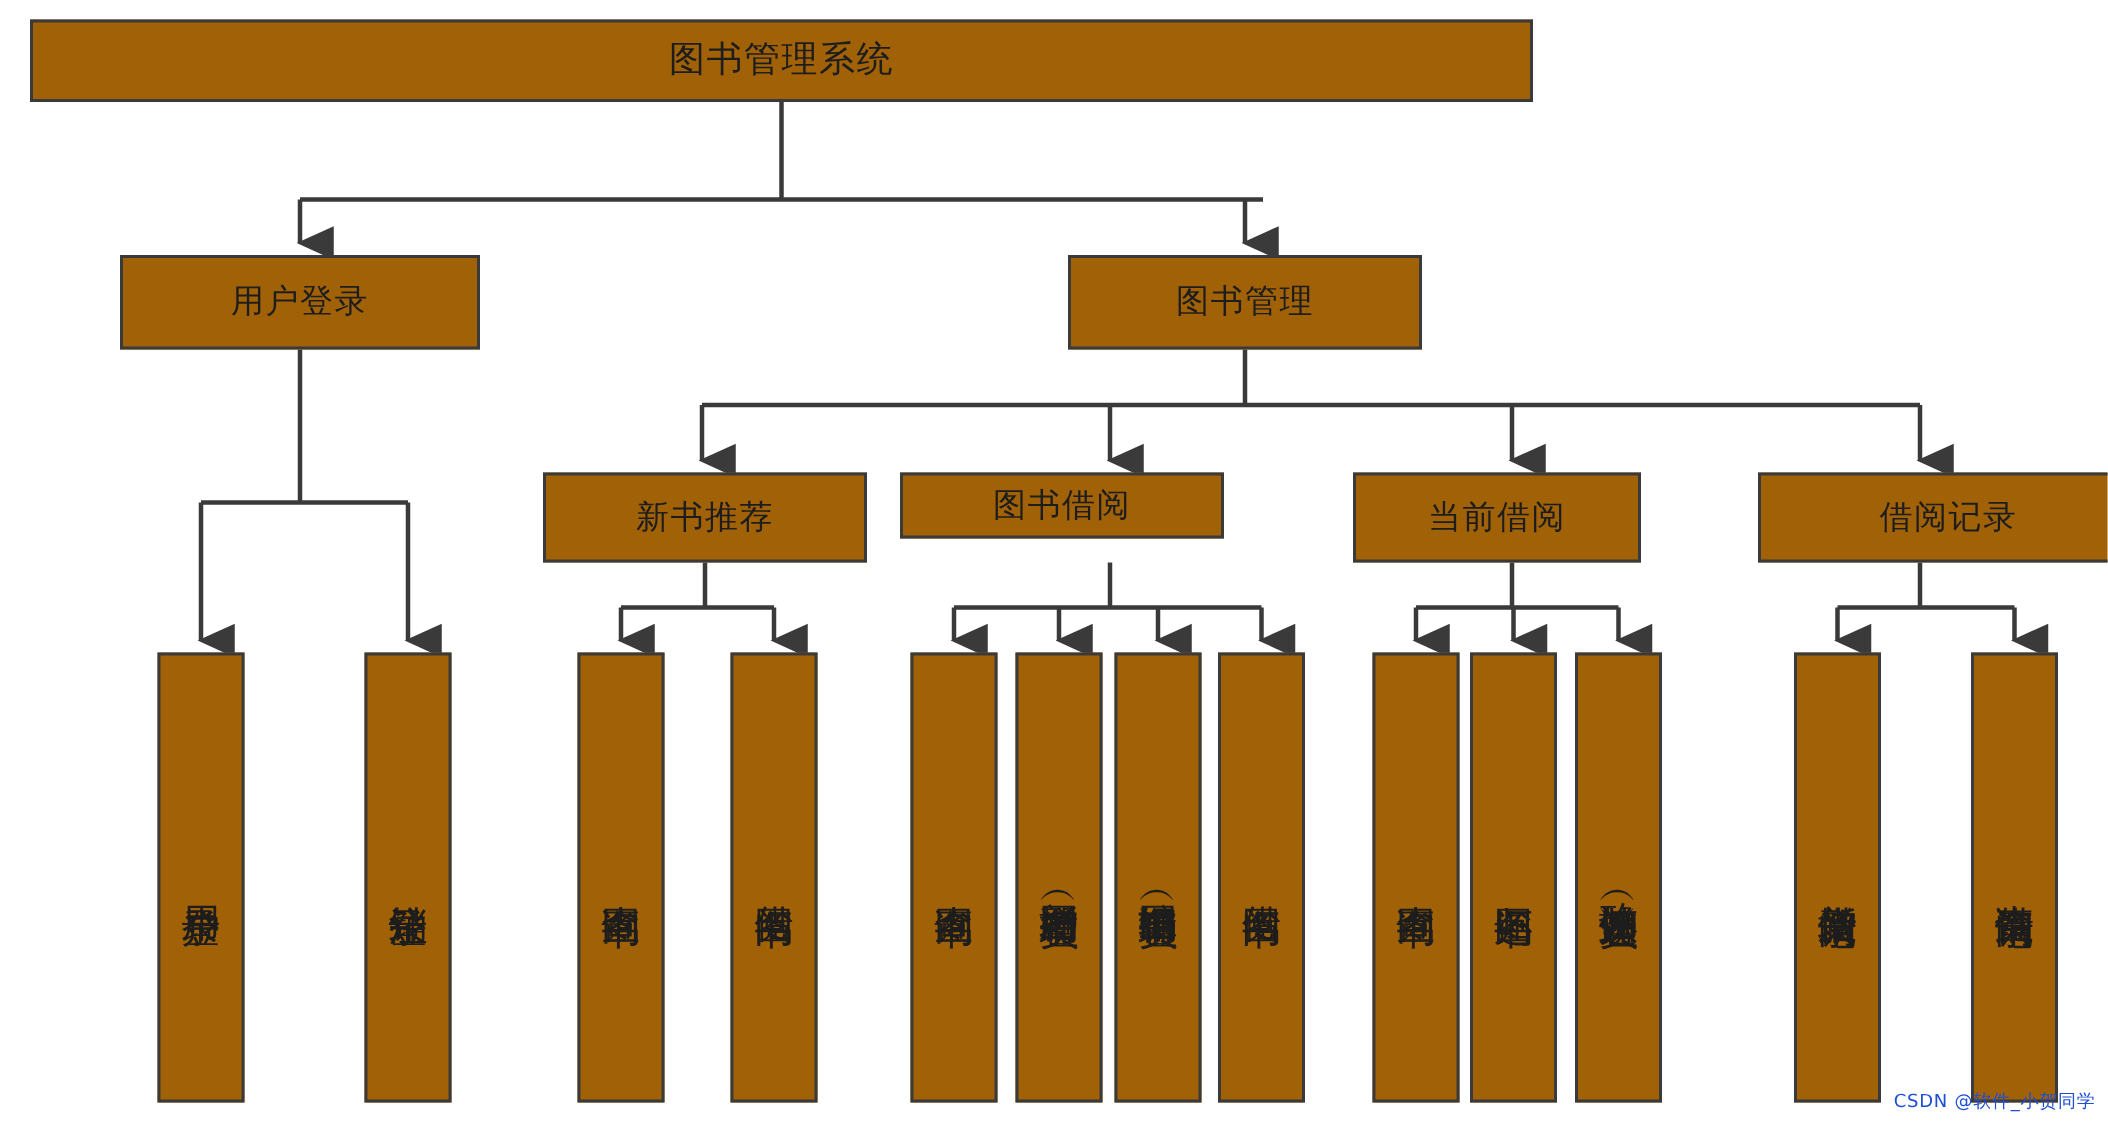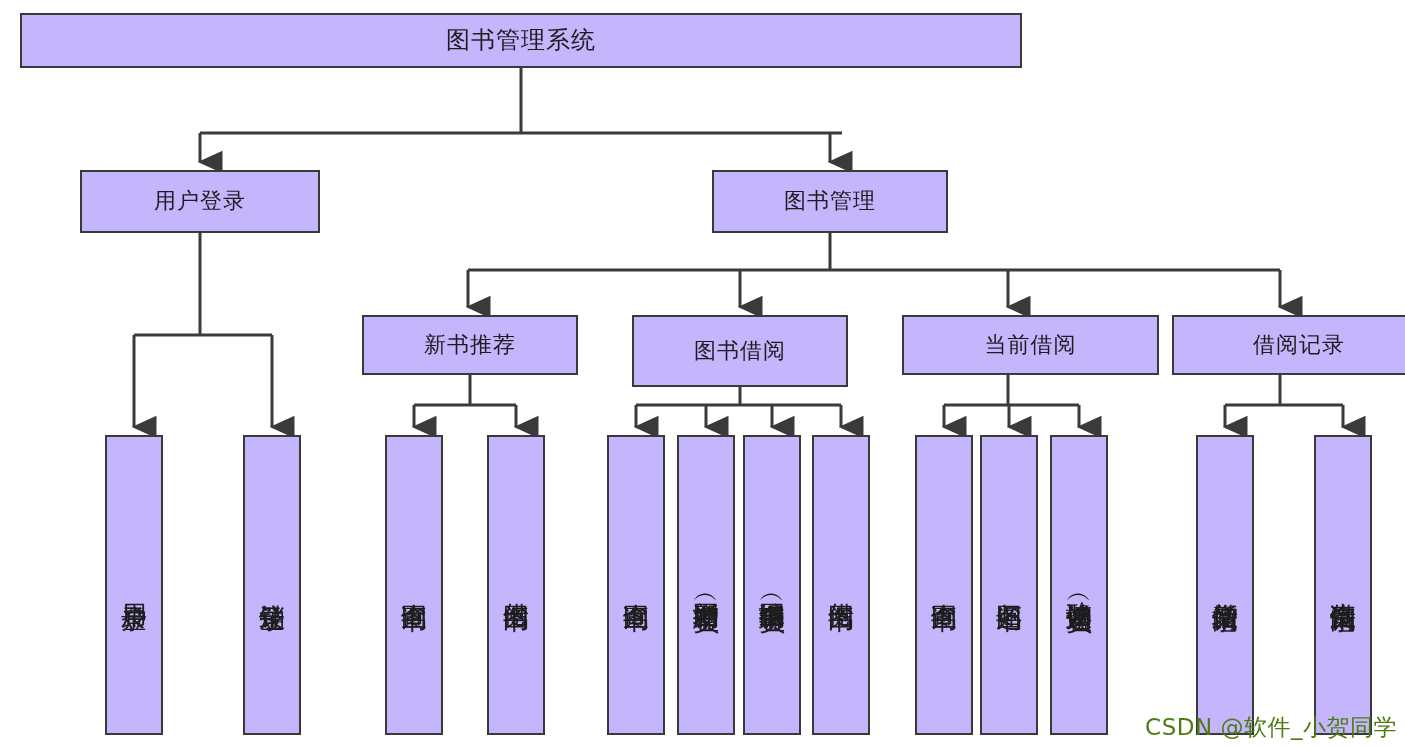--- a/index.html
+++ b/index.html
@@ -8,21 +8,21 @@
     background:#ffffff;
     font-family:"Liberation Sans","DejaVu Sans",sans-serif;
     overflow:hidden;
   }
   #stage{position:relative;width:1405px;height:747px;}
   #wires{position:absolute;left:0;top:0;width:1405px;height:747px;}
 
   .node{
     position:absolute;
     box-sizing:border-box;
-    background:#c4b5fd;
+    background:#a16207;
     border:2.5px solid #3a3a3a;
     display:flex;
     align-items:center;
     justify-content:center;
     color:#1d1d1d;
     z-index:3;
   }
   .node .lbl{
     display:block;
     text-align:center;
@@ -44,22 +44,22 @@
     line-height:1.04;
     letter-spacing:1px;
     white-space:nowrap;
     max-height:286px;
   }
 
   .watermark{
     position:absolute;
     right:8px;
     bottom:4px;
-    font-size:23px;
-    color:#4d7c0f;
+    font-size:12px;
+    color:#1d4ed8;
     letter-spacing:0.5px;
     z-index:9;
     white-space:nowrap;
     font-family:"DejaVu Sans",sans-serif;
   }
 </style>
 </head>
 <body>
 
 <div id="stage">
@@ -121,24 +121,24 @@
   <div class="node h-node" style="left:80px;top:170px;width:240px;height:63px;">
     <span class="lbl">用户登录</span>
   </div>
   <div class="node h-node" style="left:362px;top:315px;width:216px;height:60px;">
     <span class="lbl">新书推荐</span>
   </div>
 
   <div class="node h-node" style="left:712px;top:170px;width:236px;height:63px;">
     <span class="lbl">图书管理</span>
   </div>
-  <div class="node h-node" style="left:632px;top:315px;width:216px;height:72px;justify-content:center;">
+  <div class="node h-node" style="left:600px;top:315px;width:216px;height:44px;justify-content:center;">
     <span class="lbl">图书借阅</span>
   </div>
-  <div class="node h-node" style="left:902px;top:315px;width:257px;height:60px;">
+  <div class="node h-node" style="left:902px;top:315px;width:192px;height:60px;">
     <span class="lbl">当前借阅</span>
   </div>
   <div class="node h-node" style="left:1172px;top:315px;width:254px;height:60px;">
     <span class="lbl">借阅记录</span>
   </div>
 
   <div class="node v-node" style="left:105px;top:435px;height:300px;">
     <span class="lbl">用户登录</span>
   </div>
   <div class="node v-node" style="left:243px;top:435px;height:300px;">

